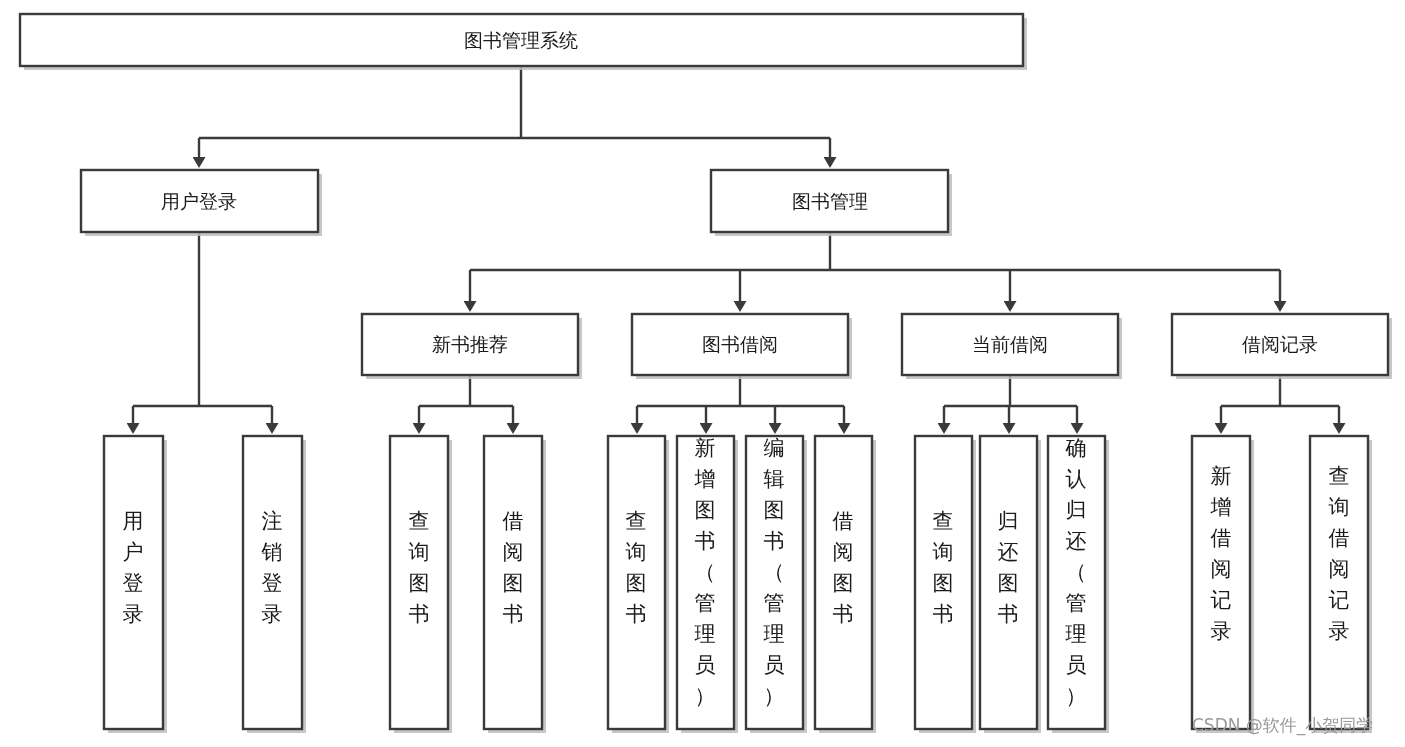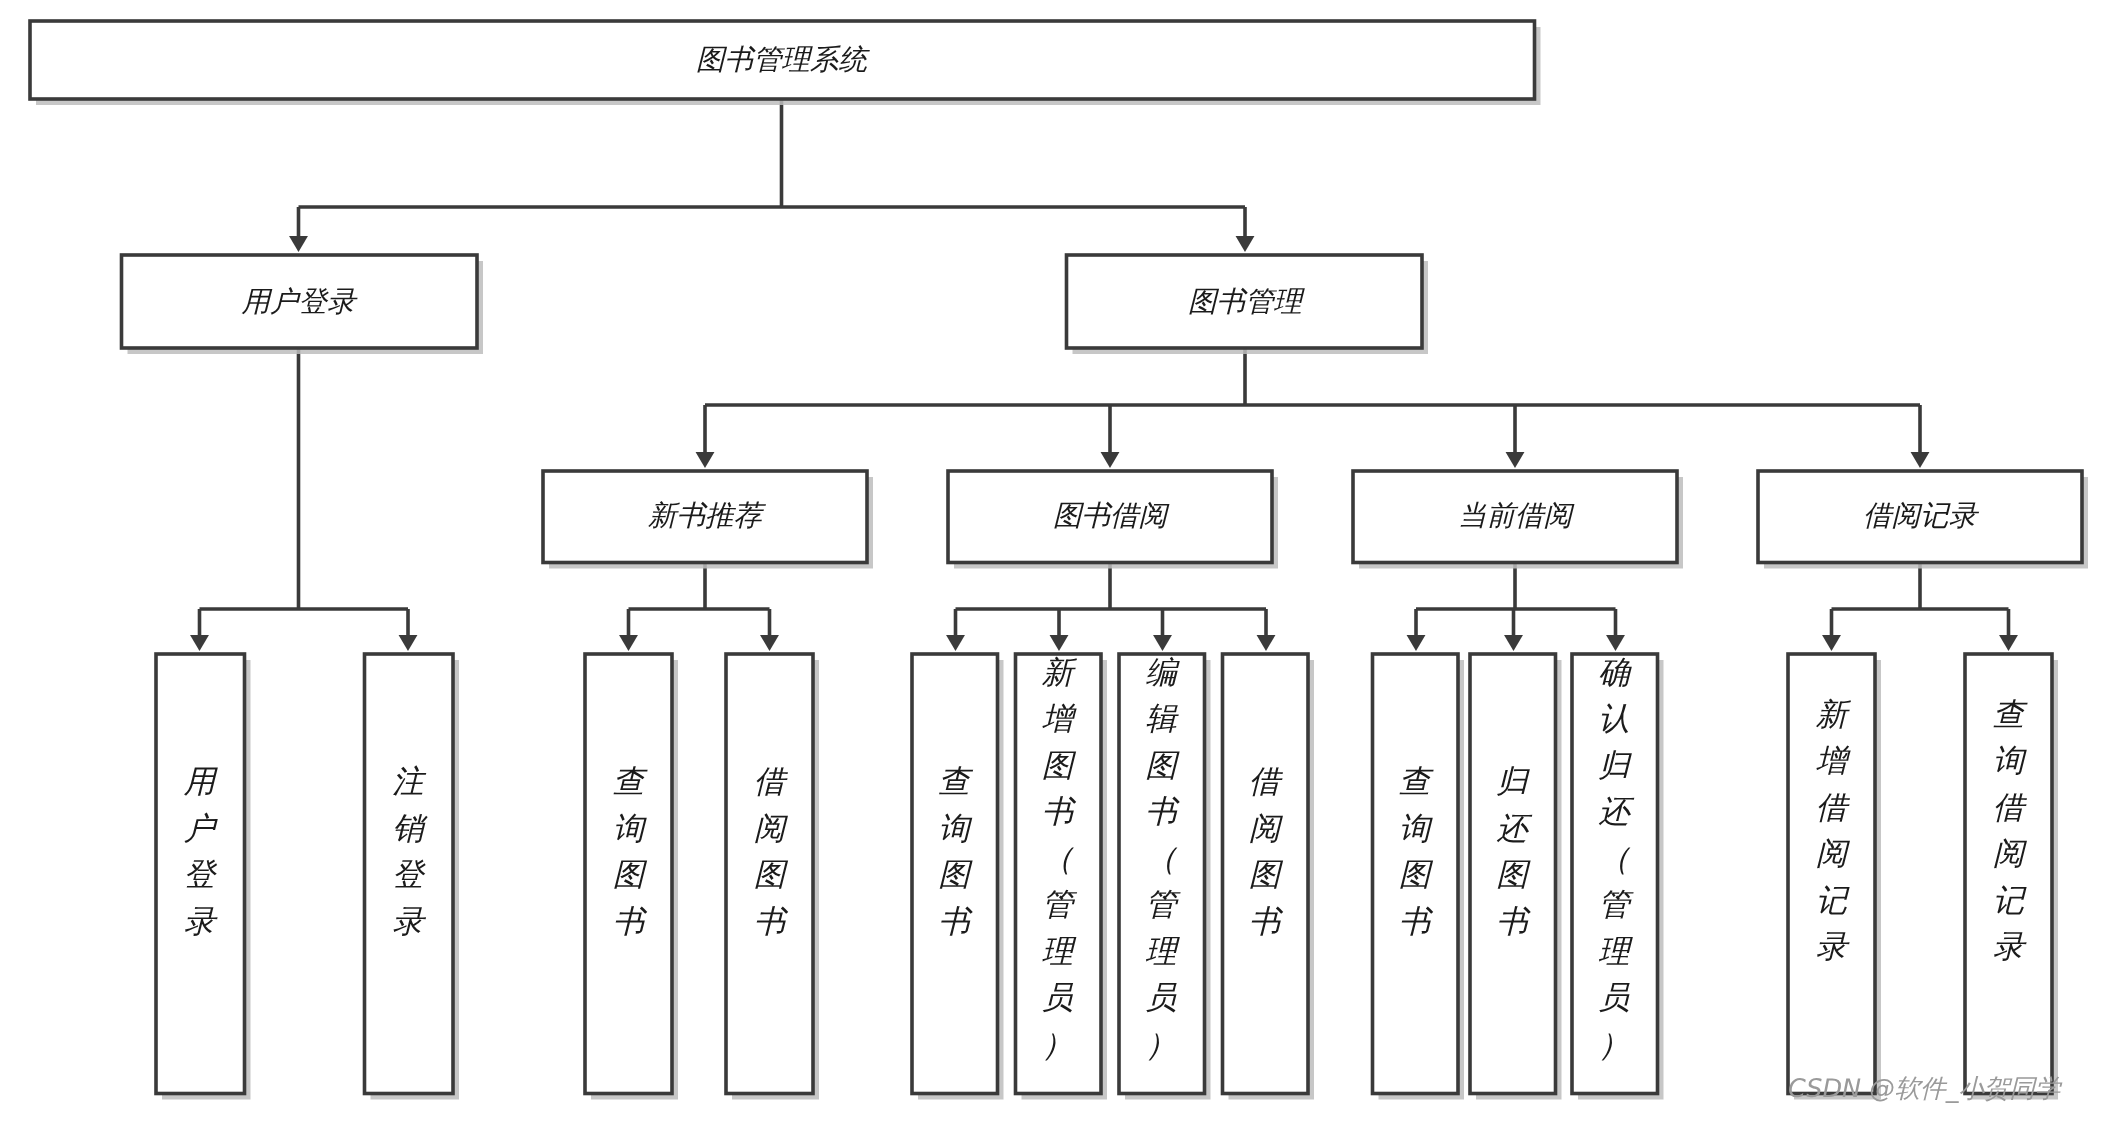--- a/index.html
+++ b/index.html
@@ -11,21 +11,20 @@
     width: 1405px;
     height: 747px;
     font-family: "DejaVu Sans", "Liberation Sans", sans-serif;
     overflow: hidden;
     position: relative;
   }
   #diagram-root {
     position: relative;
     width: 1305px;
     height: 747px;
-    font-style: italic;
   }
   svg#chart-svg {
     position: absolute;
     left: 0;
     top: 0;
     width: 1405px;
     height: 747px;
   }
   .node-box {
     fill: #ffffff;

